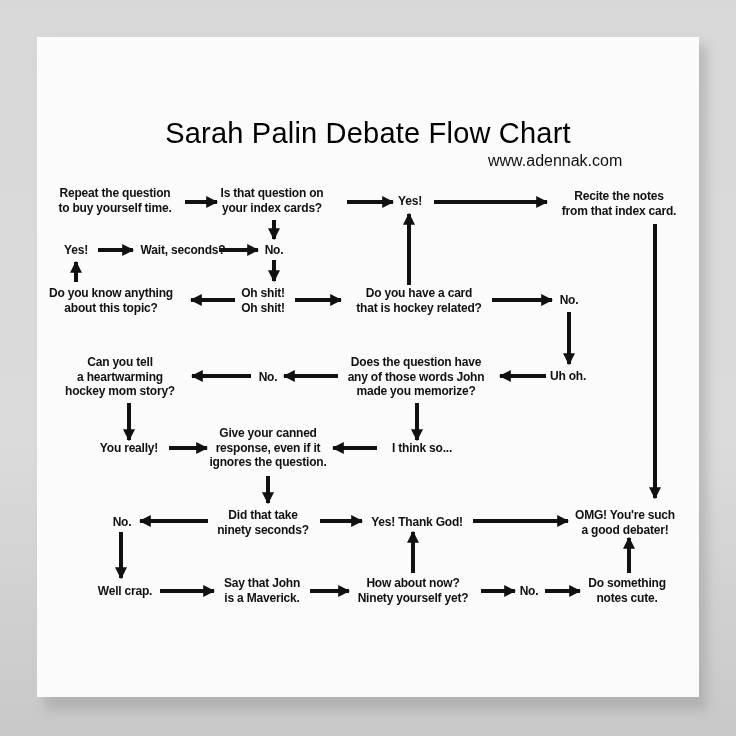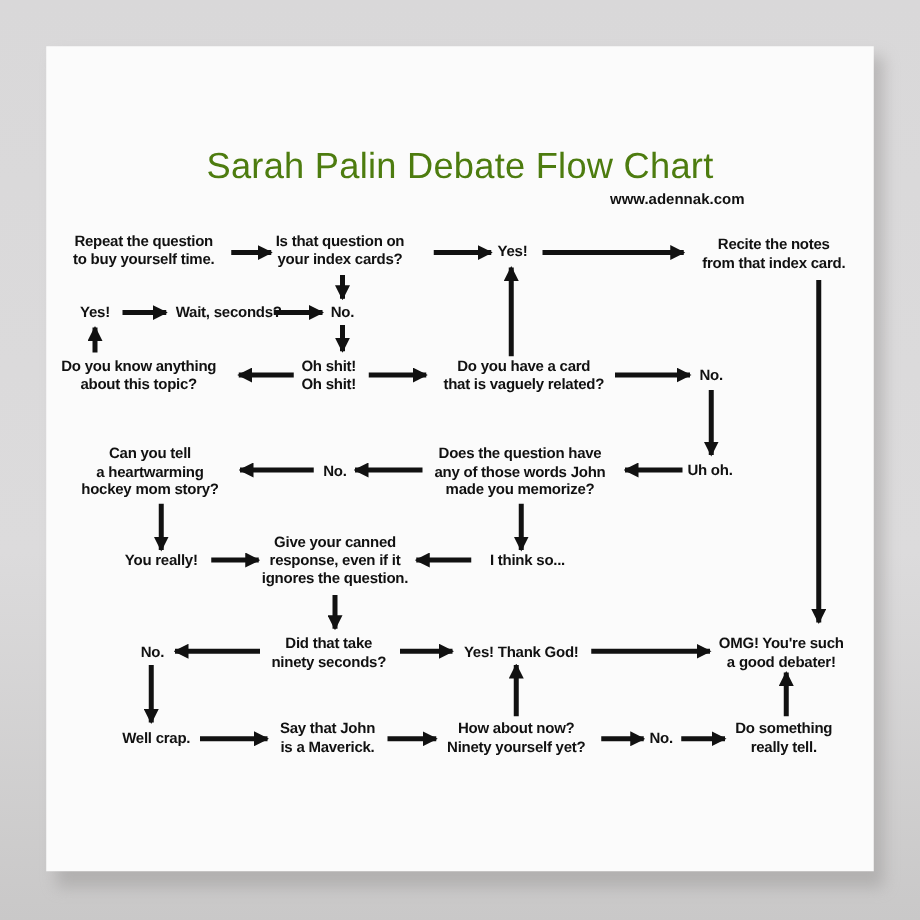--- a/index.html
+++ b/index.html
@@ -3,22 +3,22 @@
 <meta charset="utf-8">
 <style>
   html,body{margin:0;padding:0;}
   body{width:736px;height:736px;position:relative;overflow:hidden;
        background:linear-gradient(180deg,#d9d8d9 0%,#dcdbdc 60%,#c9c8c8 100%);
        font-family:"Liberation Sans","DejaVu Sans",sans-serif;}
   .wall-shadow{position:absolute;left:45px;top:45px;width:662px;height:665px;
        background:#9e9c9b;filter:blur(6px);opacity:.55;}
   .poster{position:absolute;left:37px;top:37px;width:662px;height:660px;background:#fbfbfb;}
   .title{position:absolute;left:0;width:736px;top:117px;text-align:center;
-       font-size:29px;font-weight:normal;color:#4d7c0f;letter-spacing:0.2px;}
-  .url{position:absolute;left:488px;top:152px;font-size:12px;font-weight:bold;color:#111;}
+       font-size:29px;font-weight:normal;color:#000000;letter-spacing:0.2px;}
+  .url{position:absolute;left:488px;top:152px;font-size:16px;font-weight:normal;color:#111;}
   .node{position:absolute;font-size:12px;font-weight:bold;color:#111;text-align:center;
        line-height:14.5px;white-space:pre;transform:translate(-50%,-50%);
        letter-spacing:-0.2px;}
   svg.arrows{position:absolute;left:0;top:0;width:736px;height:736px;pointer-events:none;}
 </style>
 </head>
 <body>
 
 <div class="wall-shadow"></div>
 <div class="poster"></div>
@@ -36,21 +36,21 @@
 
 <div class="node" style="left:76px;top:250px">Yes!</div>
 <div class="node" style="left:183px;top:250px">Wait, seconds?</div>
 <div class="node" style="left:274px;top:250px">No.</div>
 
 <div class="node" style="left:111px;top:300px">Do you know anything
 about this topic?</div>
 <div class="node" style="left:263px;top:300px">Oh shit!
 Oh shit!</div>
 <div class="node" style="left:419px;top:300px">Do you have a card
-that is vaguely related?</div>
+that is hockey related?</div>
 <div class="node" style="left:569px;top:300px">No.</div>
 
 <div class="node" style="left:120px;top:377px">Can you tell
 a heartwarming
 hockey mom story?</div>
 <div class="node" style="left:268px;top:377px">No.</div>
 <div class="node" style="left:416px;top:377px">Does the question have
 any of those words John
 made you memorize?</div>
 <div class="node" style="left:568px;top:376px">Uh oh.</div>
@@ -68,21 +68,21 @@
 <div class="node" style="left:625px;top:522px">OMG! You're such
 a good debater!</div>
 
 <div class="node" style="left:125px;top:591px">Well crap.</div>
 <div class="node" style="left:262px;top:590px">Say that John
 is a Maverick.</div>
 <div class="node" style="left:413px;top:590px">How about now?
 Ninety yourself yet?</div>
 <div class="node" style="left:529px;top:591px">No.</div>
 <div class="node" style="left:627px;top:590px">Do something
-really tell.</div>
+notes cute.</div>
 
 <svg class="arrows" viewBox="0 0 736 736">
   <defs>
     <marker id="ah" viewBox="0 0 10 10" refX="9" refY="5" markerWidth="3" markerHeight="3" orient="auto">
       <path d="M0,0 L10,5 L0,10 z" fill="#111"></path>
     </marker>
   </defs>
   <g stroke="#111" stroke-width="4" fill="none" marker-end="url(#ah)">
 
     <line x1="185" y1="202" x2="217" y2="202"></line>

